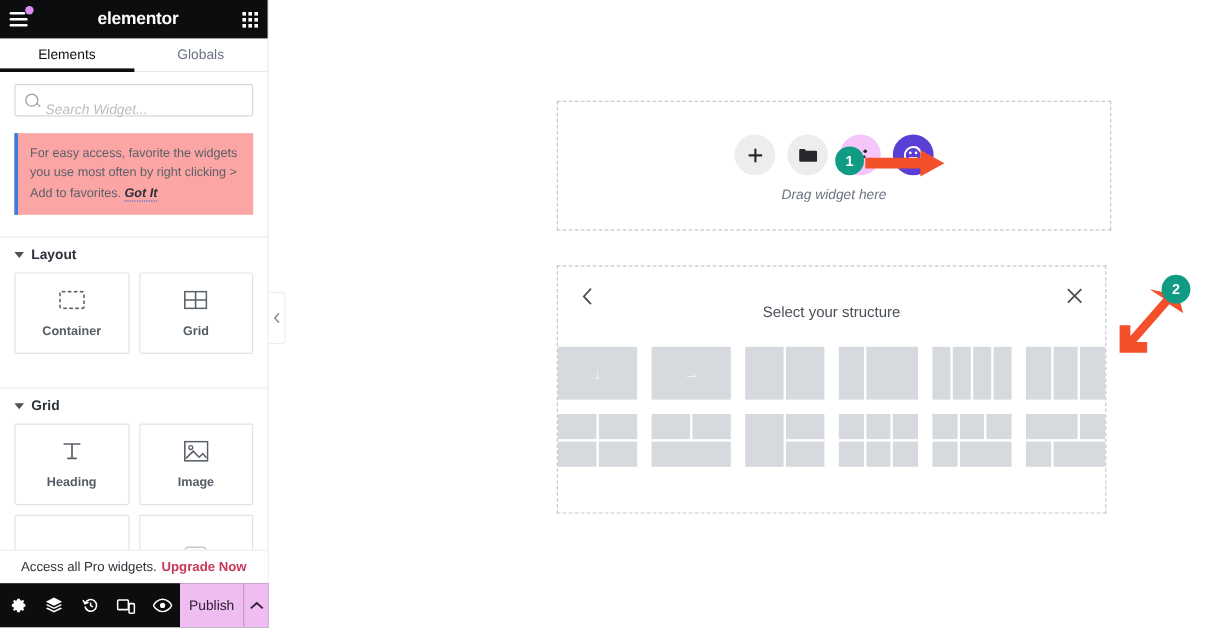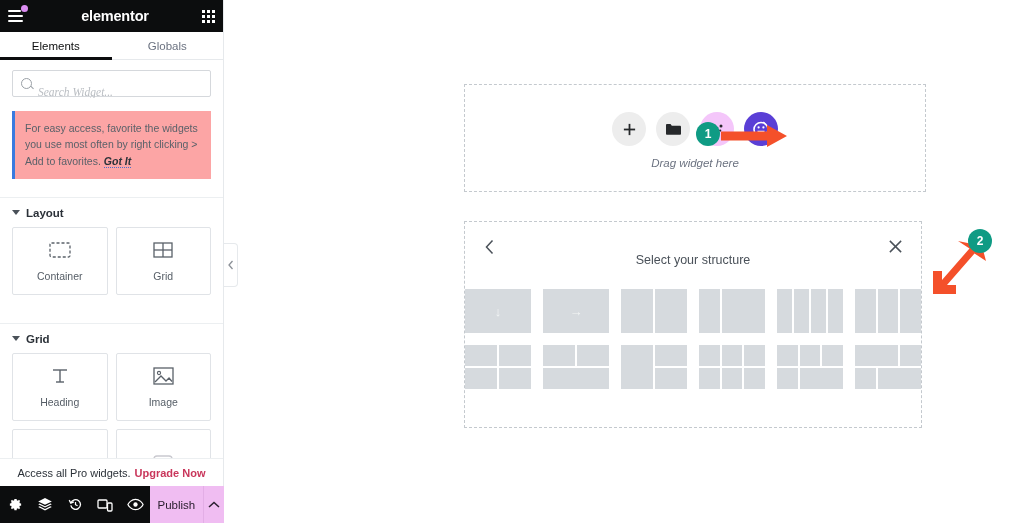--- a/index.html
+++ b/index.html
@@ -37,40 +37,40 @@
                       height: 3px; background: #0c0d0e; }
 
   .search-wrap { padding: 10px 12px 8px; }
   .search-box { height: 27px; border: 1px solid #d5d8dc; border-radius: 2px;
                 display: flex; align-items: center; padding: 0 8px; gap: 6px; background:#fff; }
   .search-box .mag { width: 11px; height: 11px; border: 1.3px solid #9aa0a6; border-radius: 50%;
                      position: relative; flex: 0 0 auto; }
   .search-box .mag:after { content:""; position: absolute; width: 4px; height: 1.3px;
                            background: #9aa0a6; transform: rotate(45deg); right: -3px; bottom: 0px; }
   .search-input { border: none; outline: none; font-size: 11.5px; font-style: italic;
-                  color: #b9bdc2; font-family: Liberation Serif, serif; width: 100%;
+                  color: #b9bdc2; font-family: Liberation Sans, sans-serif; width: 100%;
                   background: transparent; margin-top: 16px; }
   .search-input::placeholder { color: #b9bdc2; font-style: italic; }
 
   .notice { margin: 6px 12px 0; background: #fca5a5; border-left: 3px solid #3a7be0;
             padding: 9px 10px 10px; }
   .notice p { font-size: 10.5px; line-height: 1.55; color: #5a6169; }
   .got-it { font-weight: bold; font-style: italic; color: #2b3138; cursor: pointer;
             border-bottom: 1.5px dotted #4b6ecb; }
 
   .section { border-top: 1px solid #eceff1; margin-top: 18px; }
   .section-head { display: flex; align-items: center; gap: 6px; padding: 9px 12px 6px; cursor: pointer; }
   .caret { width: 0; height: 0; border-left: 4px solid transparent; border-right: 4px solid transparent;
            border-top: 5px solid #4a5159; }
   .section-title { font-size: 11.5px; font-weight: bold; color: #2b3138; }
 
   .widgets { display: grid; grid-template-columns: 1fr 1fr; gap: 8px; padding: 2px 12px 10px; }
   .widget { height: 68px; border: 1px solid #e0e3e7; border-radius: 2px; display: flex;
             flex-direction: column; align-items: center; justify-content: center; gap: 9px;
-            cursor: pointer; background: #fff; }
+            cursor: pointer; background: #fff; font-weight: bold; }
   .widget .wlabel { font-size: 10.5px; color: #555d66; }
   .wicon { width: 26px; height: 22px; display: flex; align-items: center; justify-content: center; }
 
   .pro-banner { position: absolute; left: 0; right: 0; bottom: 37px; height: 28px; background: #fff;
                 border-top: 1px solid #eceff1; display: flex; align-items: center;
                 justify-content: center; font-size: 11px; color: #2b3138; gap: 4px; }
   .pro-banner a { color: #c9365b; font-weight: bold; text-decoration: none; cursor: pointer; }
 
   .footer { position: absolute; left: 0; bottom: 0; width: 224px; height: 37px; background: #0c0d0e;
             display: flex; align-items: center; }

